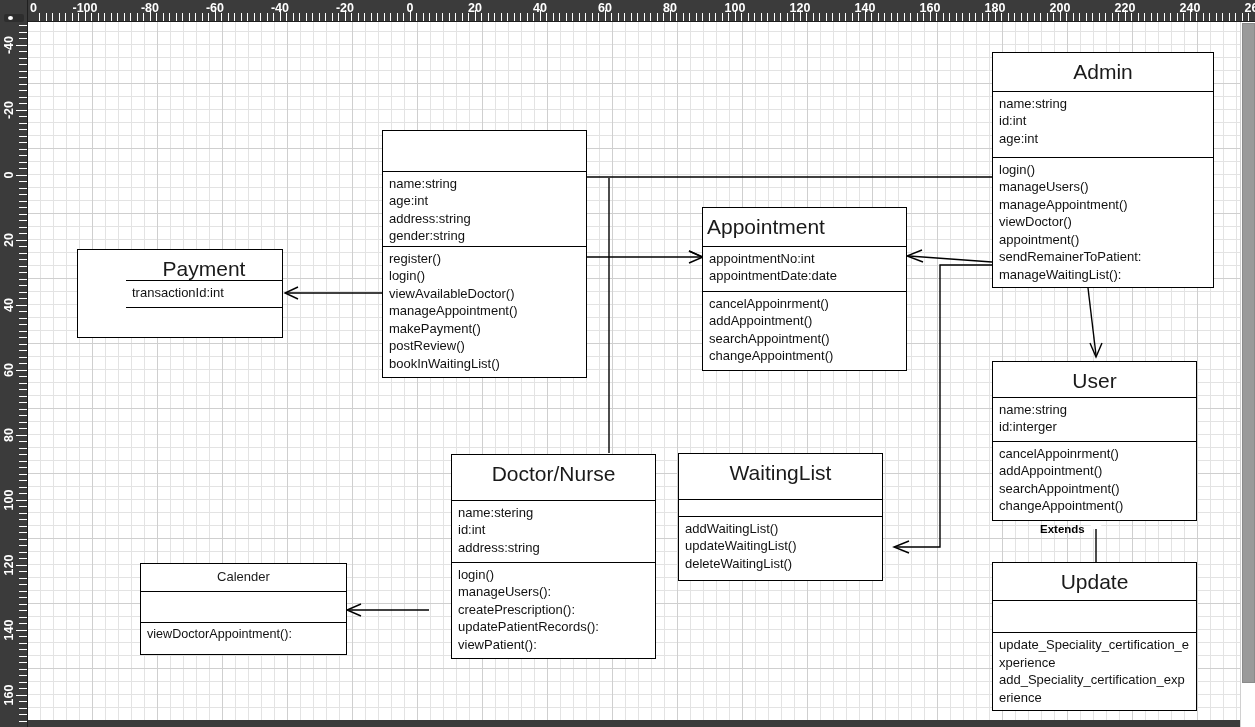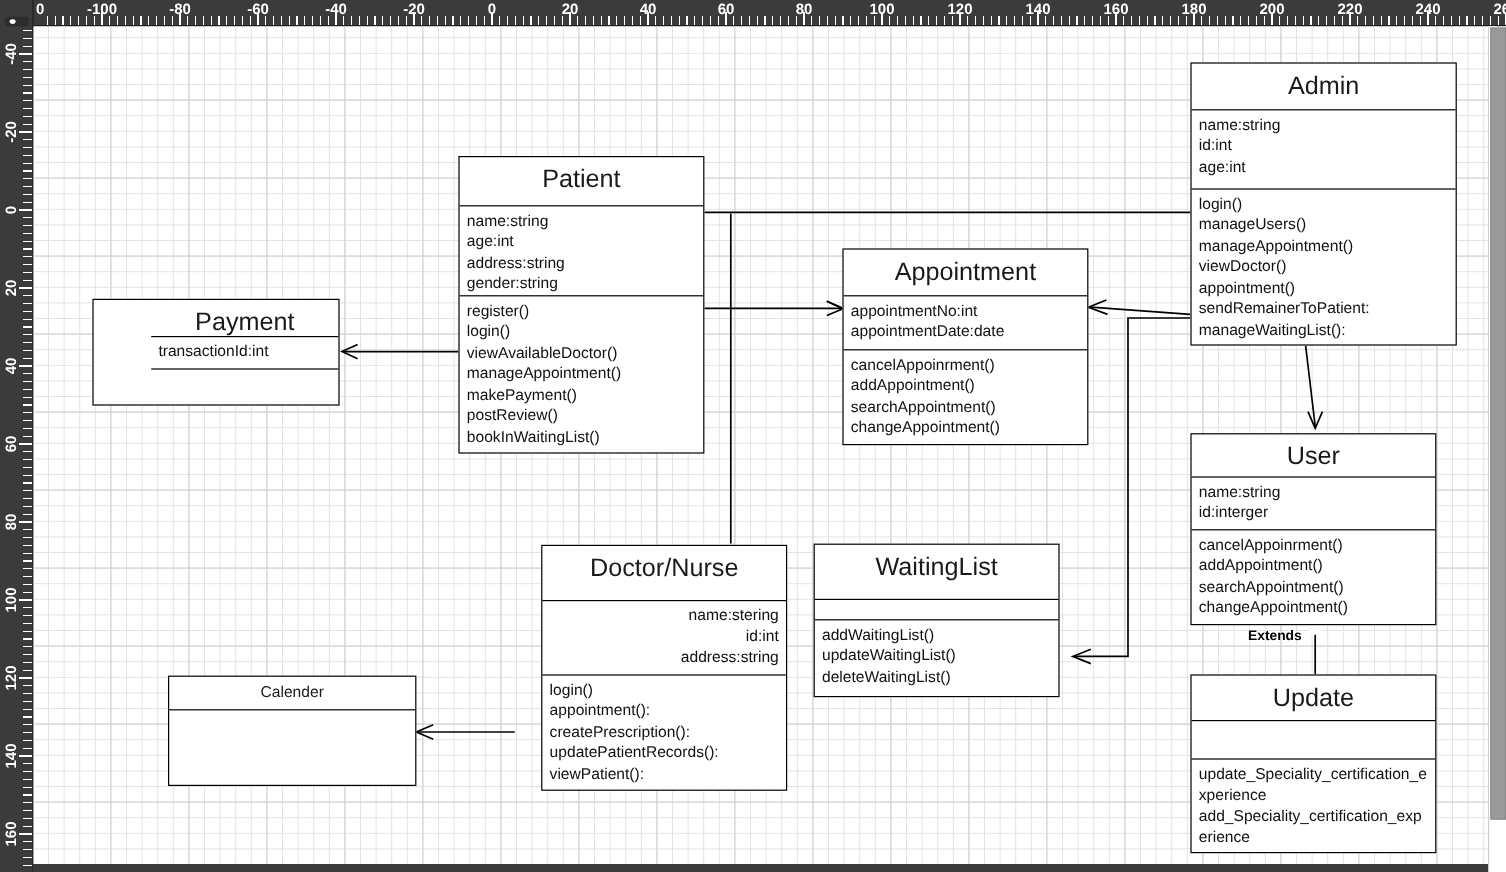--- a/index.html
+++ b/index.html
@@ -606,41 +606,40 @@
             <div class="row">manageUsers()</div>
             <div class="row">manageAppointment()</div>
             <div class="row">viewDoctor()</div>
             <div class="row">appointment()</div>
             <div class="row">sendRemainerToPatient:</div>
             <div class="row">manageWaitingList():</div>
           </div>
         </div>
         <div class="uml" style="left: 354px; top: 108px; width: 205px; height: 248px;">
           <div style="height: 40px; display: flex; flex-direction: column;">
-            <div class="sec-title">Patient</div>
             <div class="title-pad"></div>
           </div>
           <div class="compartment" style="height: 75px;">
             <div class="row">name:string</div>
             <div class="row">age:int</div>
             <div class="row">address:string</div>
             <div class="row">gender:string</div>
           </div>
           <div class="compartment grow">
             <div class="row">register()</div>
             <div class="row">login()</div>
             <div class="row">viewAvailableDoctor()</div>
             <div class="row">manageAppointment()</div>
             <div class="row">makePayment()</div>
             <div class="row">postReview()</div>
             <div class="row">bookInWaitingList()</div>
           </div>
         </div>
         <div class="uml" style="left: 674px; top: 185px; width: 205px; height: 164px;">
-          <div style="height: 38px; display: flex; flex-direction: column; gap: 40px;">
+          <div style="height: 38px; display: flex; flex-direction: row; gap: 40px;">
             <div class="sec-title">Appointment</div>
             <div class="title-pad"></div>
           </div>
           <div class="compartment" style="height: 45px;">
             <div class="row">appointmentNo:int</div>
             <div class="row">appointmentDate:date</div>
           </div>
           <div class="compartment grow">
             <div class="row">cancelAppoinrment()</div>
             <div class="row">addAppointment()</div>
@@ -672,28 +671,28 @@
             <div class="row">addAppointment()</div>
             <div class="row">searchAppointment()</div>
             <div class="row">changeAppointment()</div>
           </div>
         </div>
         <div class="uml" style="left: 423px; top: 432px; width: 205px; height: 205px;">
           <div style="height: 45px; display: flex; flex-direction: column;">
             <div class="sec-title">Doctor/Nurse</div>
             <div class="title-pad"></div>
           </div>
-          <div class="compartment" style="height: 62px; text-align: right;">
+          <div class="compartment" style="height: 62px;">
             <div class="row">name:stering</div>
             <div class="row">id:int</div>
             <div class="row">address:string</div>
           </div>
           <div class="compartment grow">
             <div class="row">login()</div>
-            <div class="row">appointment():</div>
+            <div class="row">manageUsers():</div>
             <div class="row">createPrescription():</div>
             <div class="row">updatePatientRecords():</div>
             <div class="row">viewPatient():</div>
           </div>
         </div>
         <div class="uml" style="left: 650px; top: 431px; width: 205px; height: 128px;">
           <div style="height: 45px; display: flex; flex-direction: column;">
             <div class="sec-title">WaitingList</div>
             <div class="title-pad"></div>
           </div>
@@ -714,20 +713,23 @@
             <div class="row">update_Speciality_certification_experience</div>
             <div class="row">add_Speciality_certification_experience</div>
           </div>
         </div>
         <div class="uml small" style="left: 112px; top: 541px; width: 207px; height: 92px;">
           <div style="height: 27px; display: flex; flex-direction: column; gap: 24px;">
             <div class="sec-title">Calender</div>
             <div class="title-pad"></div>
           </div>
           <div class="compartment" style="height: 31px;"></div>
+          <div class="compartment grow">
+            <div class="row">viewDoctorAppointment():</div>
+          </div>
         </div>
       </div>
   </div>
 
   <div id="scroll-v">
     <div id="scroll-v-thumb"></div>
   </div>
   <div id="scroll-h">
     <div id="scroll-h-thumb"></div>
   </div>

